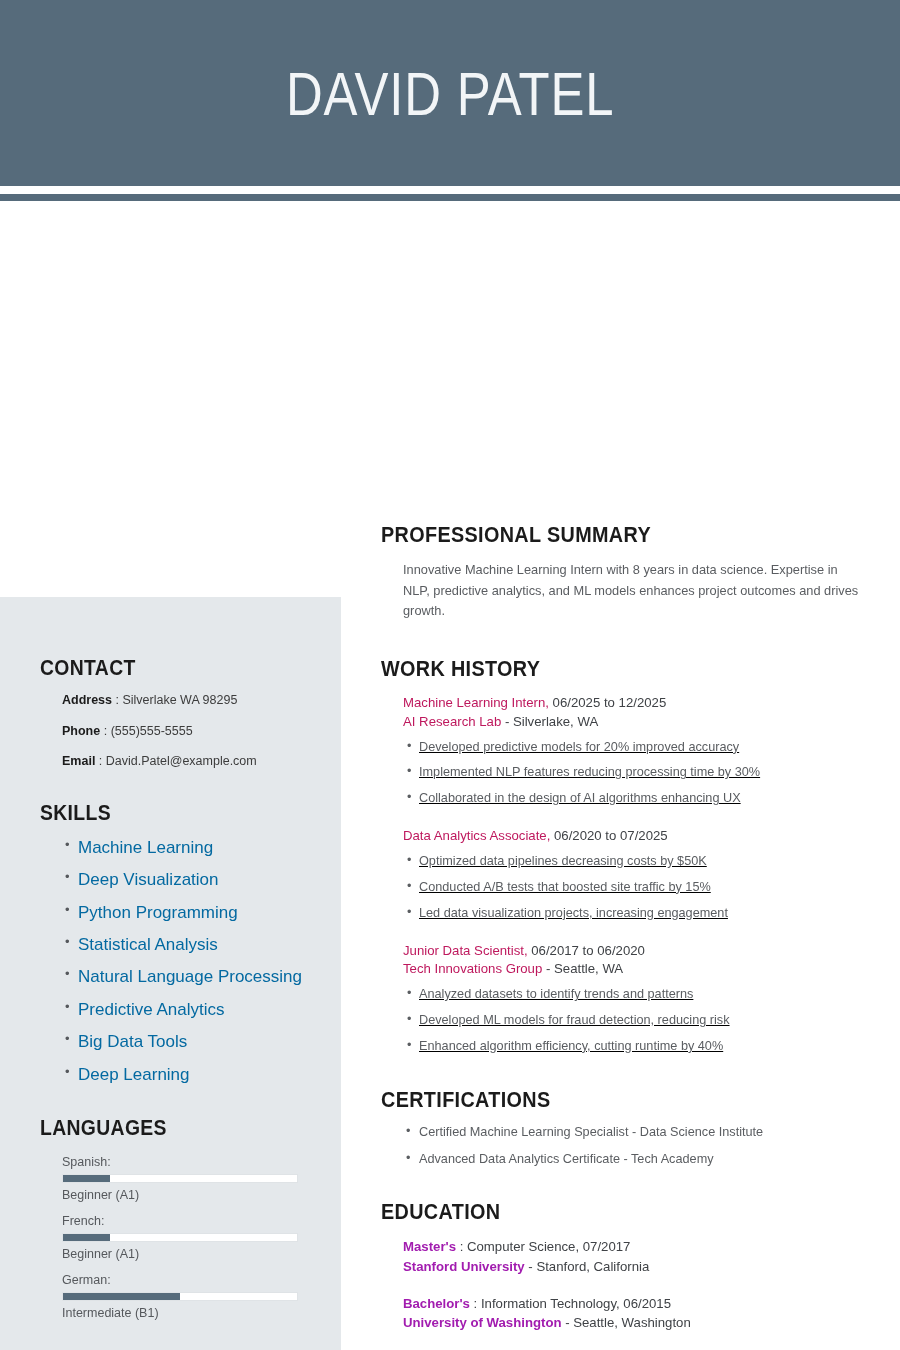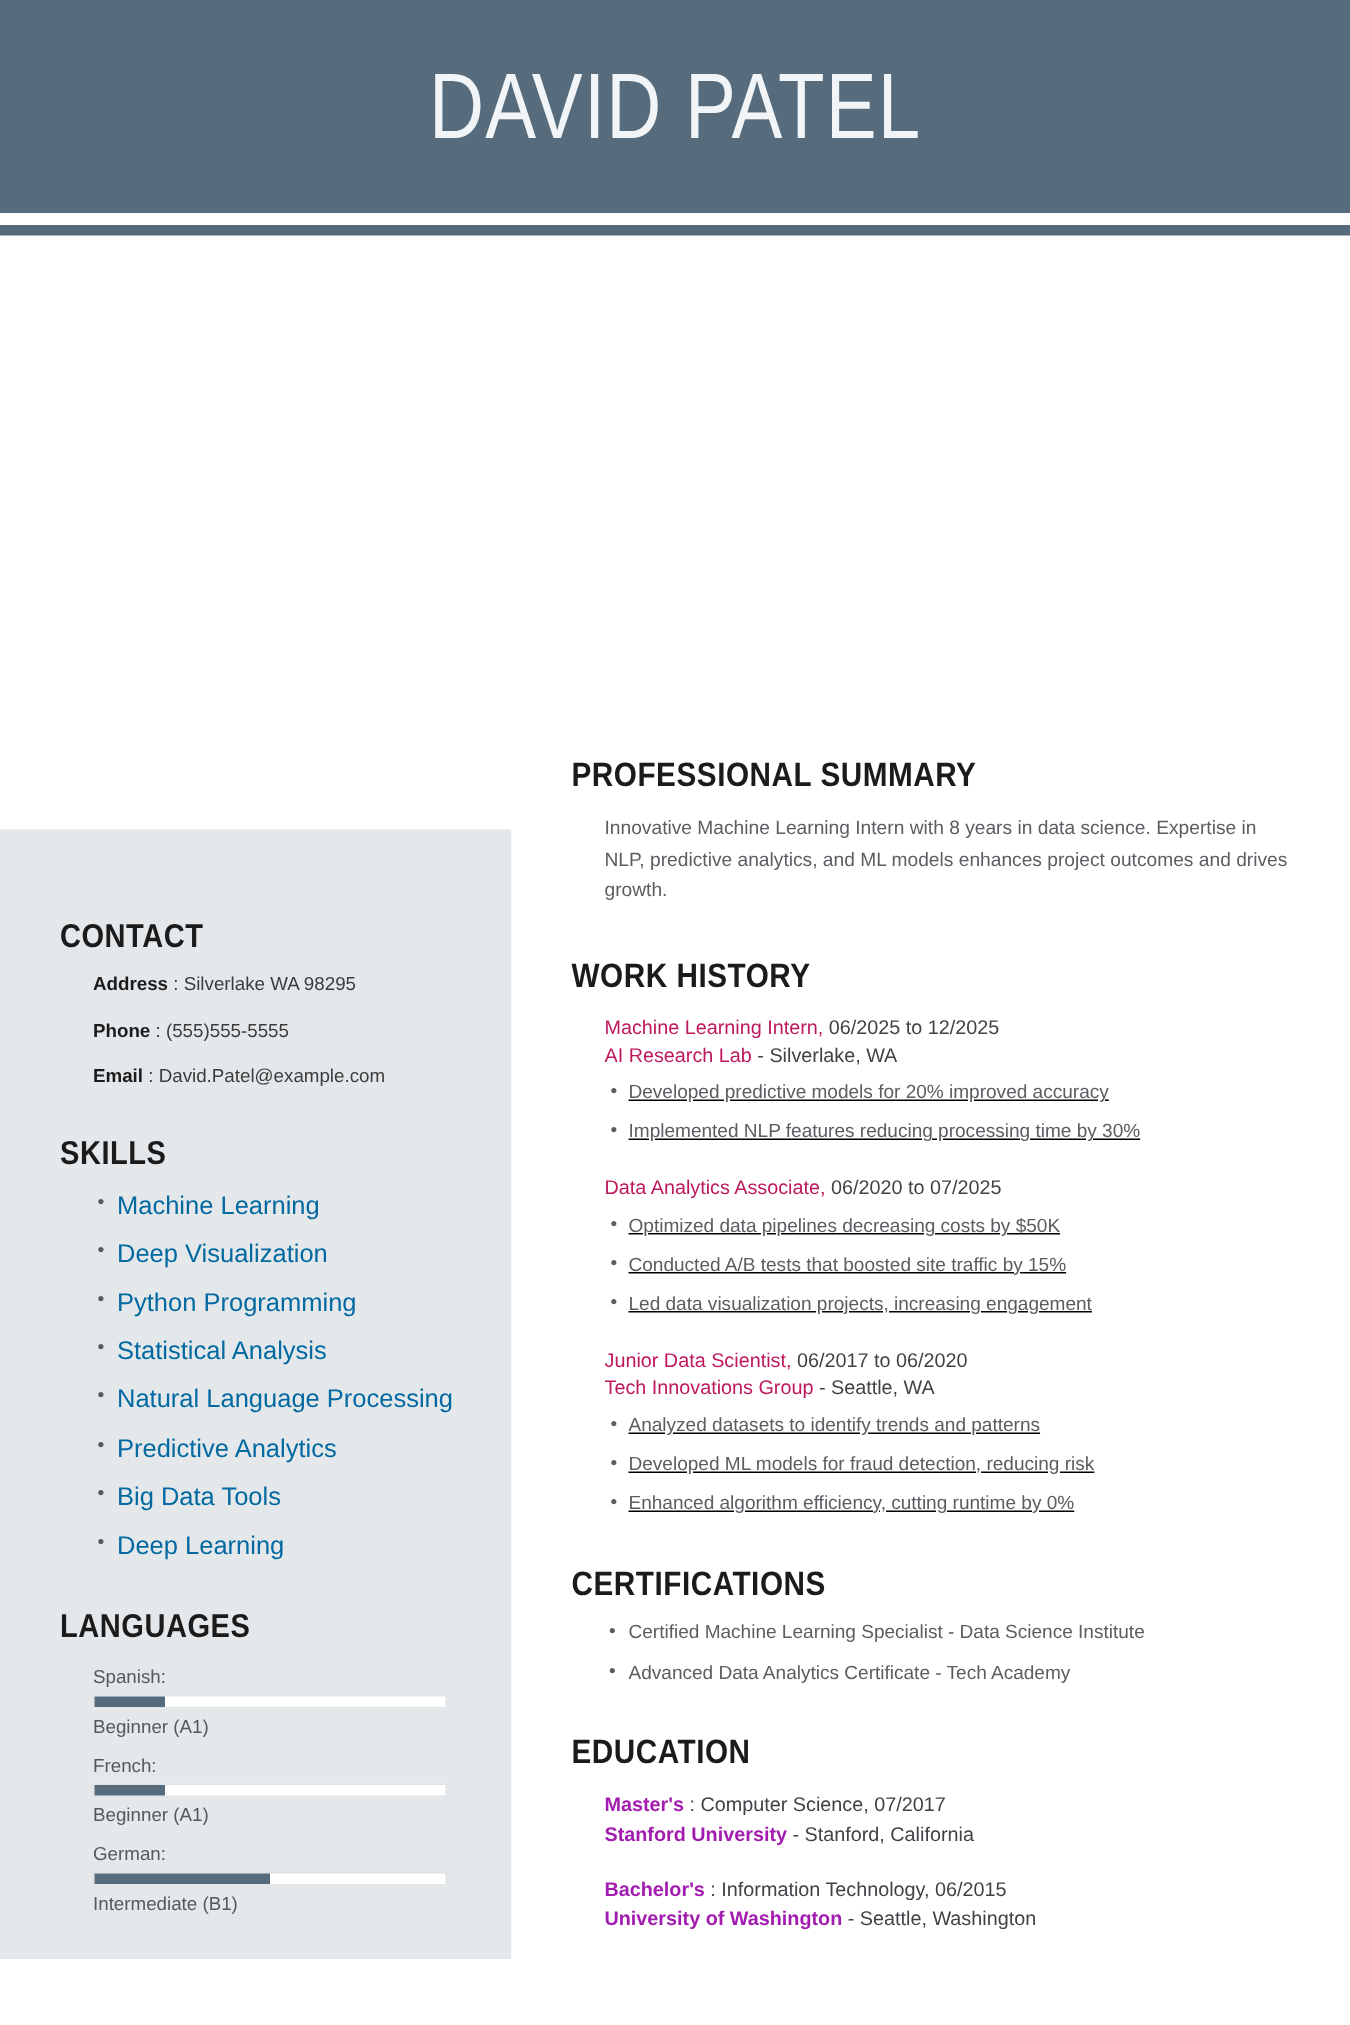--- a/index.html
+++ b/index.html
@@ -16,21 +16,21 @@
   .page {
     position: relative;
     width: 900px;
     height: 1350px;
     background: #ffffff;
     overflow: hidden;
   }
 
   
   .header {
-    height: 142px;
+    height: 186px;
     background: #566b7b;
     display: flex;
     align-items: center;
     justify-content: center;
   }
   .header-name {
     color: #f2f5f7;
     font-size: 62px;
     font-weight: 400;
     letter-spacing: 1px;
@@ -298,20 +298,21 @@
         <div class="job">
           <div class="job-line1">
             <b>Machine Learning Intern,</b><span> 06/2025 to 12/2025</span>
           </div>
           <div class="job-line2">
             <b>AI Research Lab</b><span> - Silverlake, WA</span>
           </div>
           <ul class="job-bullets">
             <li>Developed predictive models for 20% improved accuracy</li>
             <li>Implemented NLP features reducing processing time by 30%</li>
+            <li>Collaborated in the design of AI algorithms enhancing UX</li>
           </ul>
         </div>
 
         <div class="job">
           <div class="job-line1">
             <b>Data Analytics Associate,</b><span> 06/2020 to 07/2025</span>
           </div>
           <ul class="job-bullets">
             <li>Optimized data pipelines decreasing costs by $50K</li>
             <li>Conducted A/B tests that boosted site traffic by 15%</li>
@@ -322,21 +323,21 @@
         <div class="job">
           <div class="job-line1">
             <b>Junior Data Scientist,</b><span> 06/2017 to 06/2020</span>
           </div>
           <div class="job-line2">
             <b>Tech Innovations Group</b><span> - Seattle, WA</span>
           </div>
           <ul class="job-bullets">
             <li>Analyzed datasets to identify trends and patterns</li>
             <li>Developed ML models for fraud detection, reducing risk</li>
-            <li>Enhanced algorithm efficiency, cutting runtime by 0%</li>
+            <li>Enhanced algorithm efficiency, cutting runtime by 40%</li>
           </ul>
         </div>
 
       </section>
 
       <section class="mt-cert">
         <h2 class="sec-h main-h">CERTIFICATIONS</h2>
         <ul class="cert-list">
           <li>Certified Machine Learning Specialist - Data Science Institute</li>
           <li>Advanced Data Analytics Certificate - Tech Academy</li>

